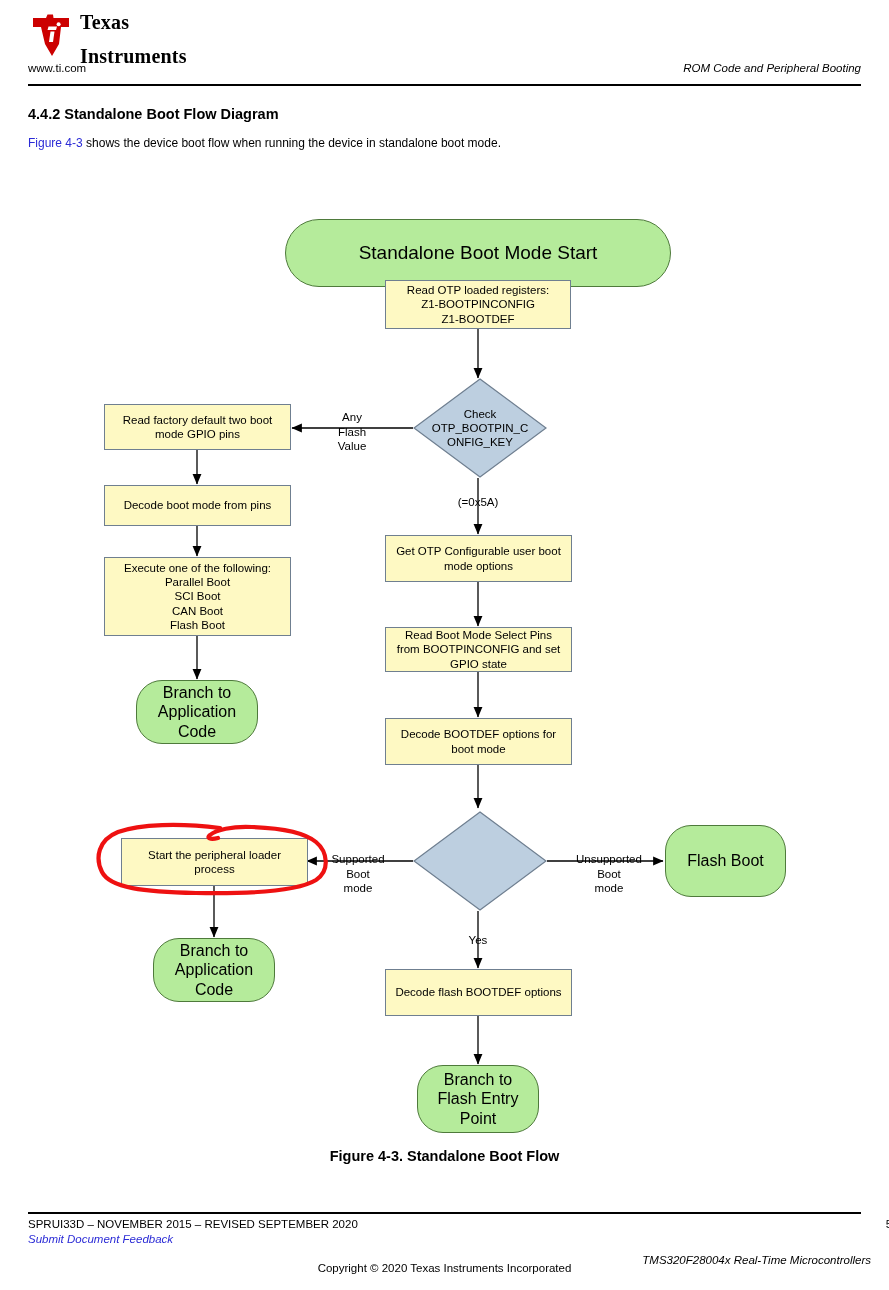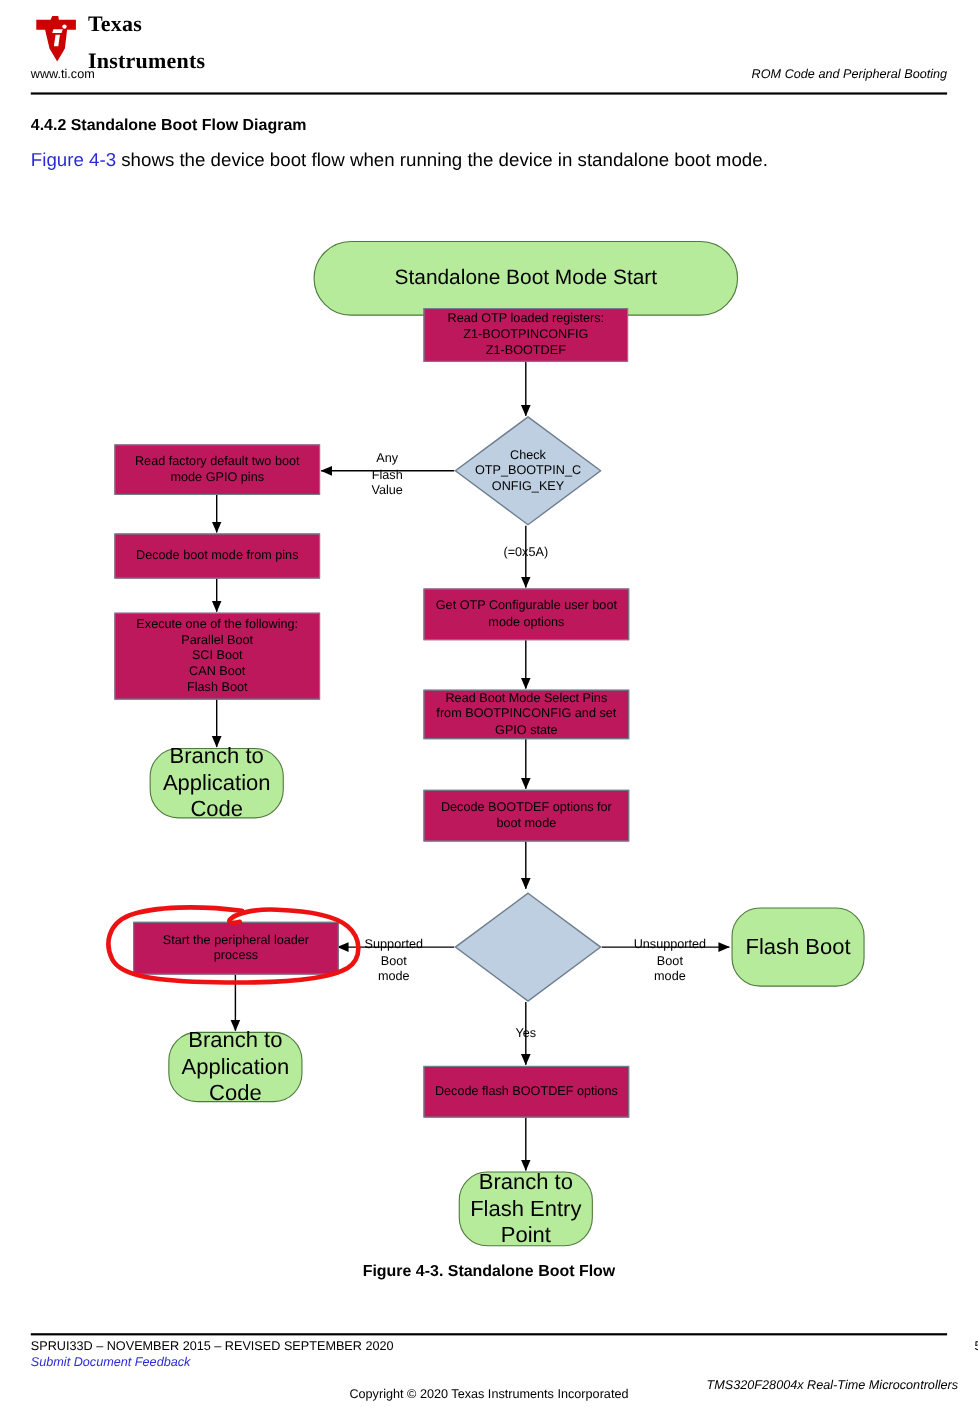--- a/index.html
+++ b/index.html
@@ -22,32 +22,32 @@
   .ti-word .l2{font-size:20px;display:block;margin-top:14px;}
 
   .hdr-row{position:absolute;left:28px;top:62px;width:833px;height:18px;}
   .hdr-left{position:absolute;left:0;top:0;font-size:11.5px;}
   .hdr-right{position:absolute;right:0;top:0;font-size:11.5px;font-style:italic;}
   .hdr-rule{position:absolute;left:28px;top:84px;width:833px;height:0;
     border-top:2px solid #000;}
 
   
   .sec-title{position:absolute;left:28px;top:106px;font-size:14.5px;font-weight:700;}
-  .intro{position:absolute;left:28px;top:136px;font-size:17px;}
+  .intro{position:absolute;left:28px;top:136px;font-size:12px;}
   .xref{color:#2b2bd6;}
 
   
   .fc{position:absolute;left:0;top:0;width:889px;height:1150px;}
   .node{position:absolute;box-sizing:border-box;display:flex;
     align-items:center;justify-content:center;text-align:center;
     font-size:11.5px;line-height:1.22;color:#000;}
-  .proc{background:#be185d;border:1px solid #6f7f90;}
+  .proc{background:#fef9c3;border:1px solid #6f7f90;}
   .term{background:#b5eb9b;border:1px solid #4e7a3b;border-radius:26px;}
   .term.big{font-size:19px;border-radius:34px;}
-  .term.mid{font-size:20px;line-height:1.2;}
+  .term.mid{font-size:16px;line-height:1.2;}
   .diamond{position:absolute;}
   .dlabel{position:absolute;display:flex;align-items:center;
     justify-content:center;text-align:center;font-size:11.5px;line-height:1.22;}
   .edge-label{position:absolute;font-size:11.5px;line-height:1.25;text-align:center;}
 
   svg.lines{position:absolute;left:0;top:0;width:889px;height:1150px;
     pointer-events:none;}
 
   .caption{position:absolute;left:0;top:1148px;width:889px;text-align:center;
     font-size:14.5px;font-weight:700;}

